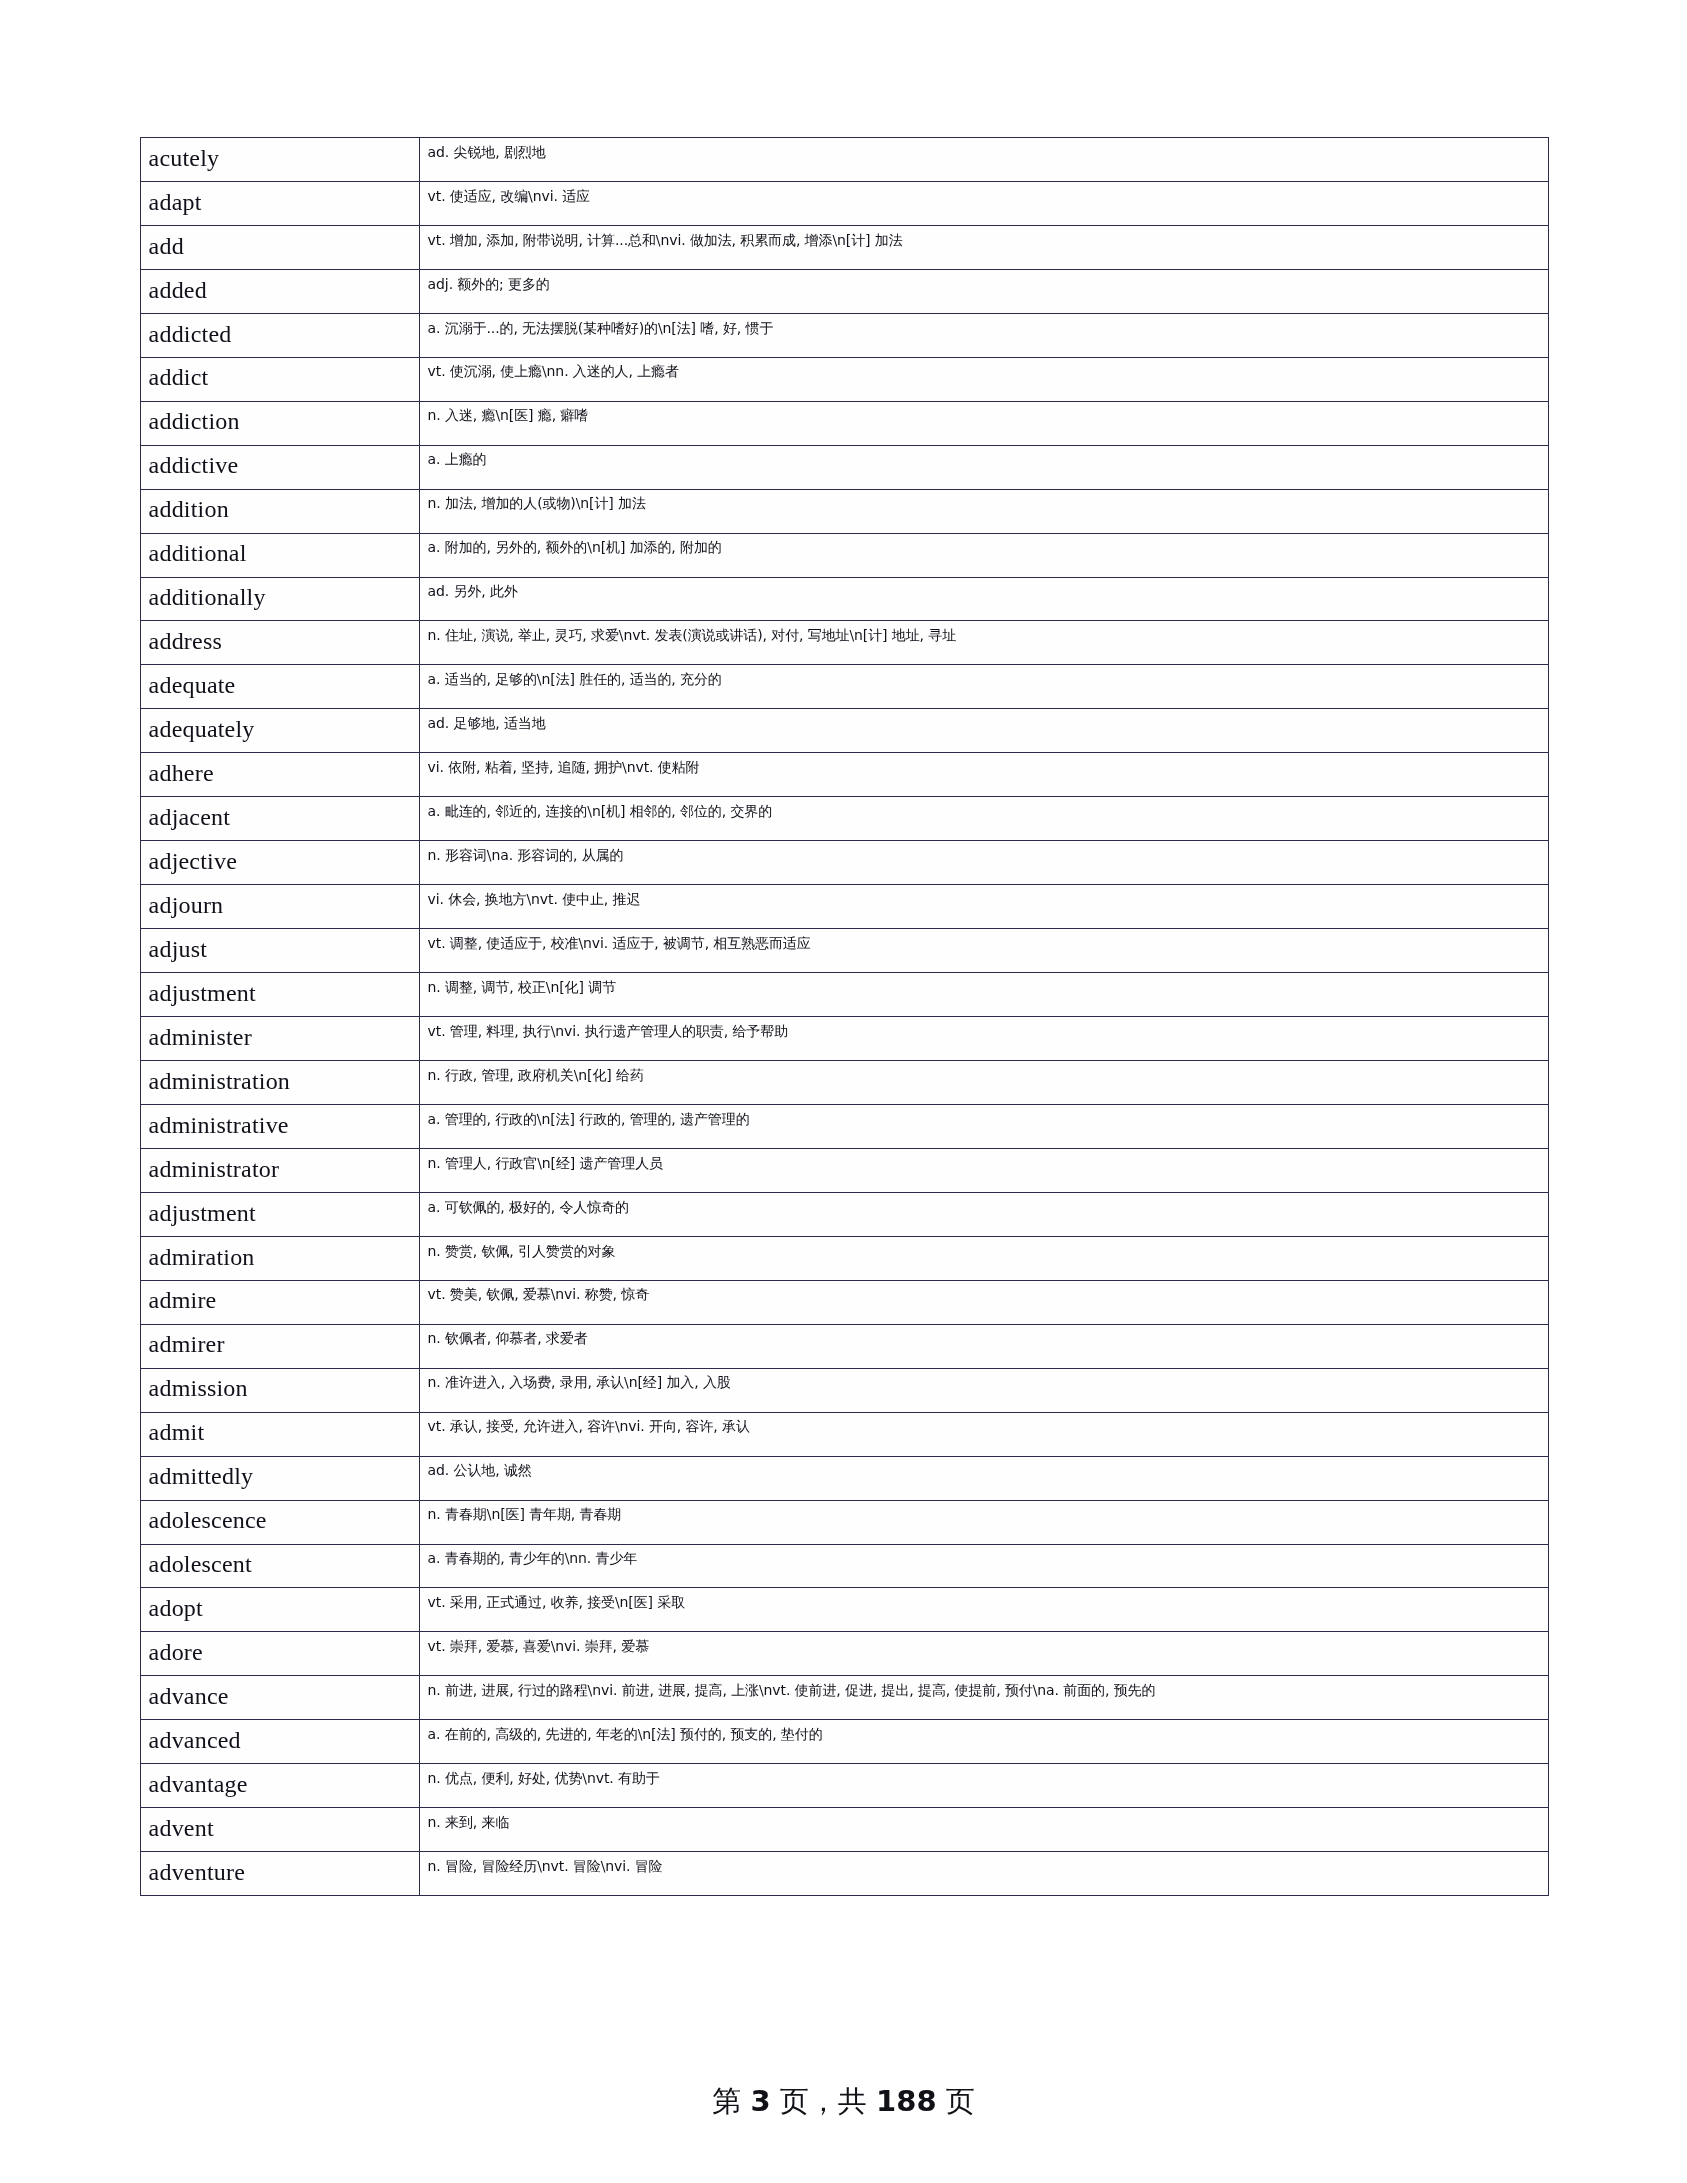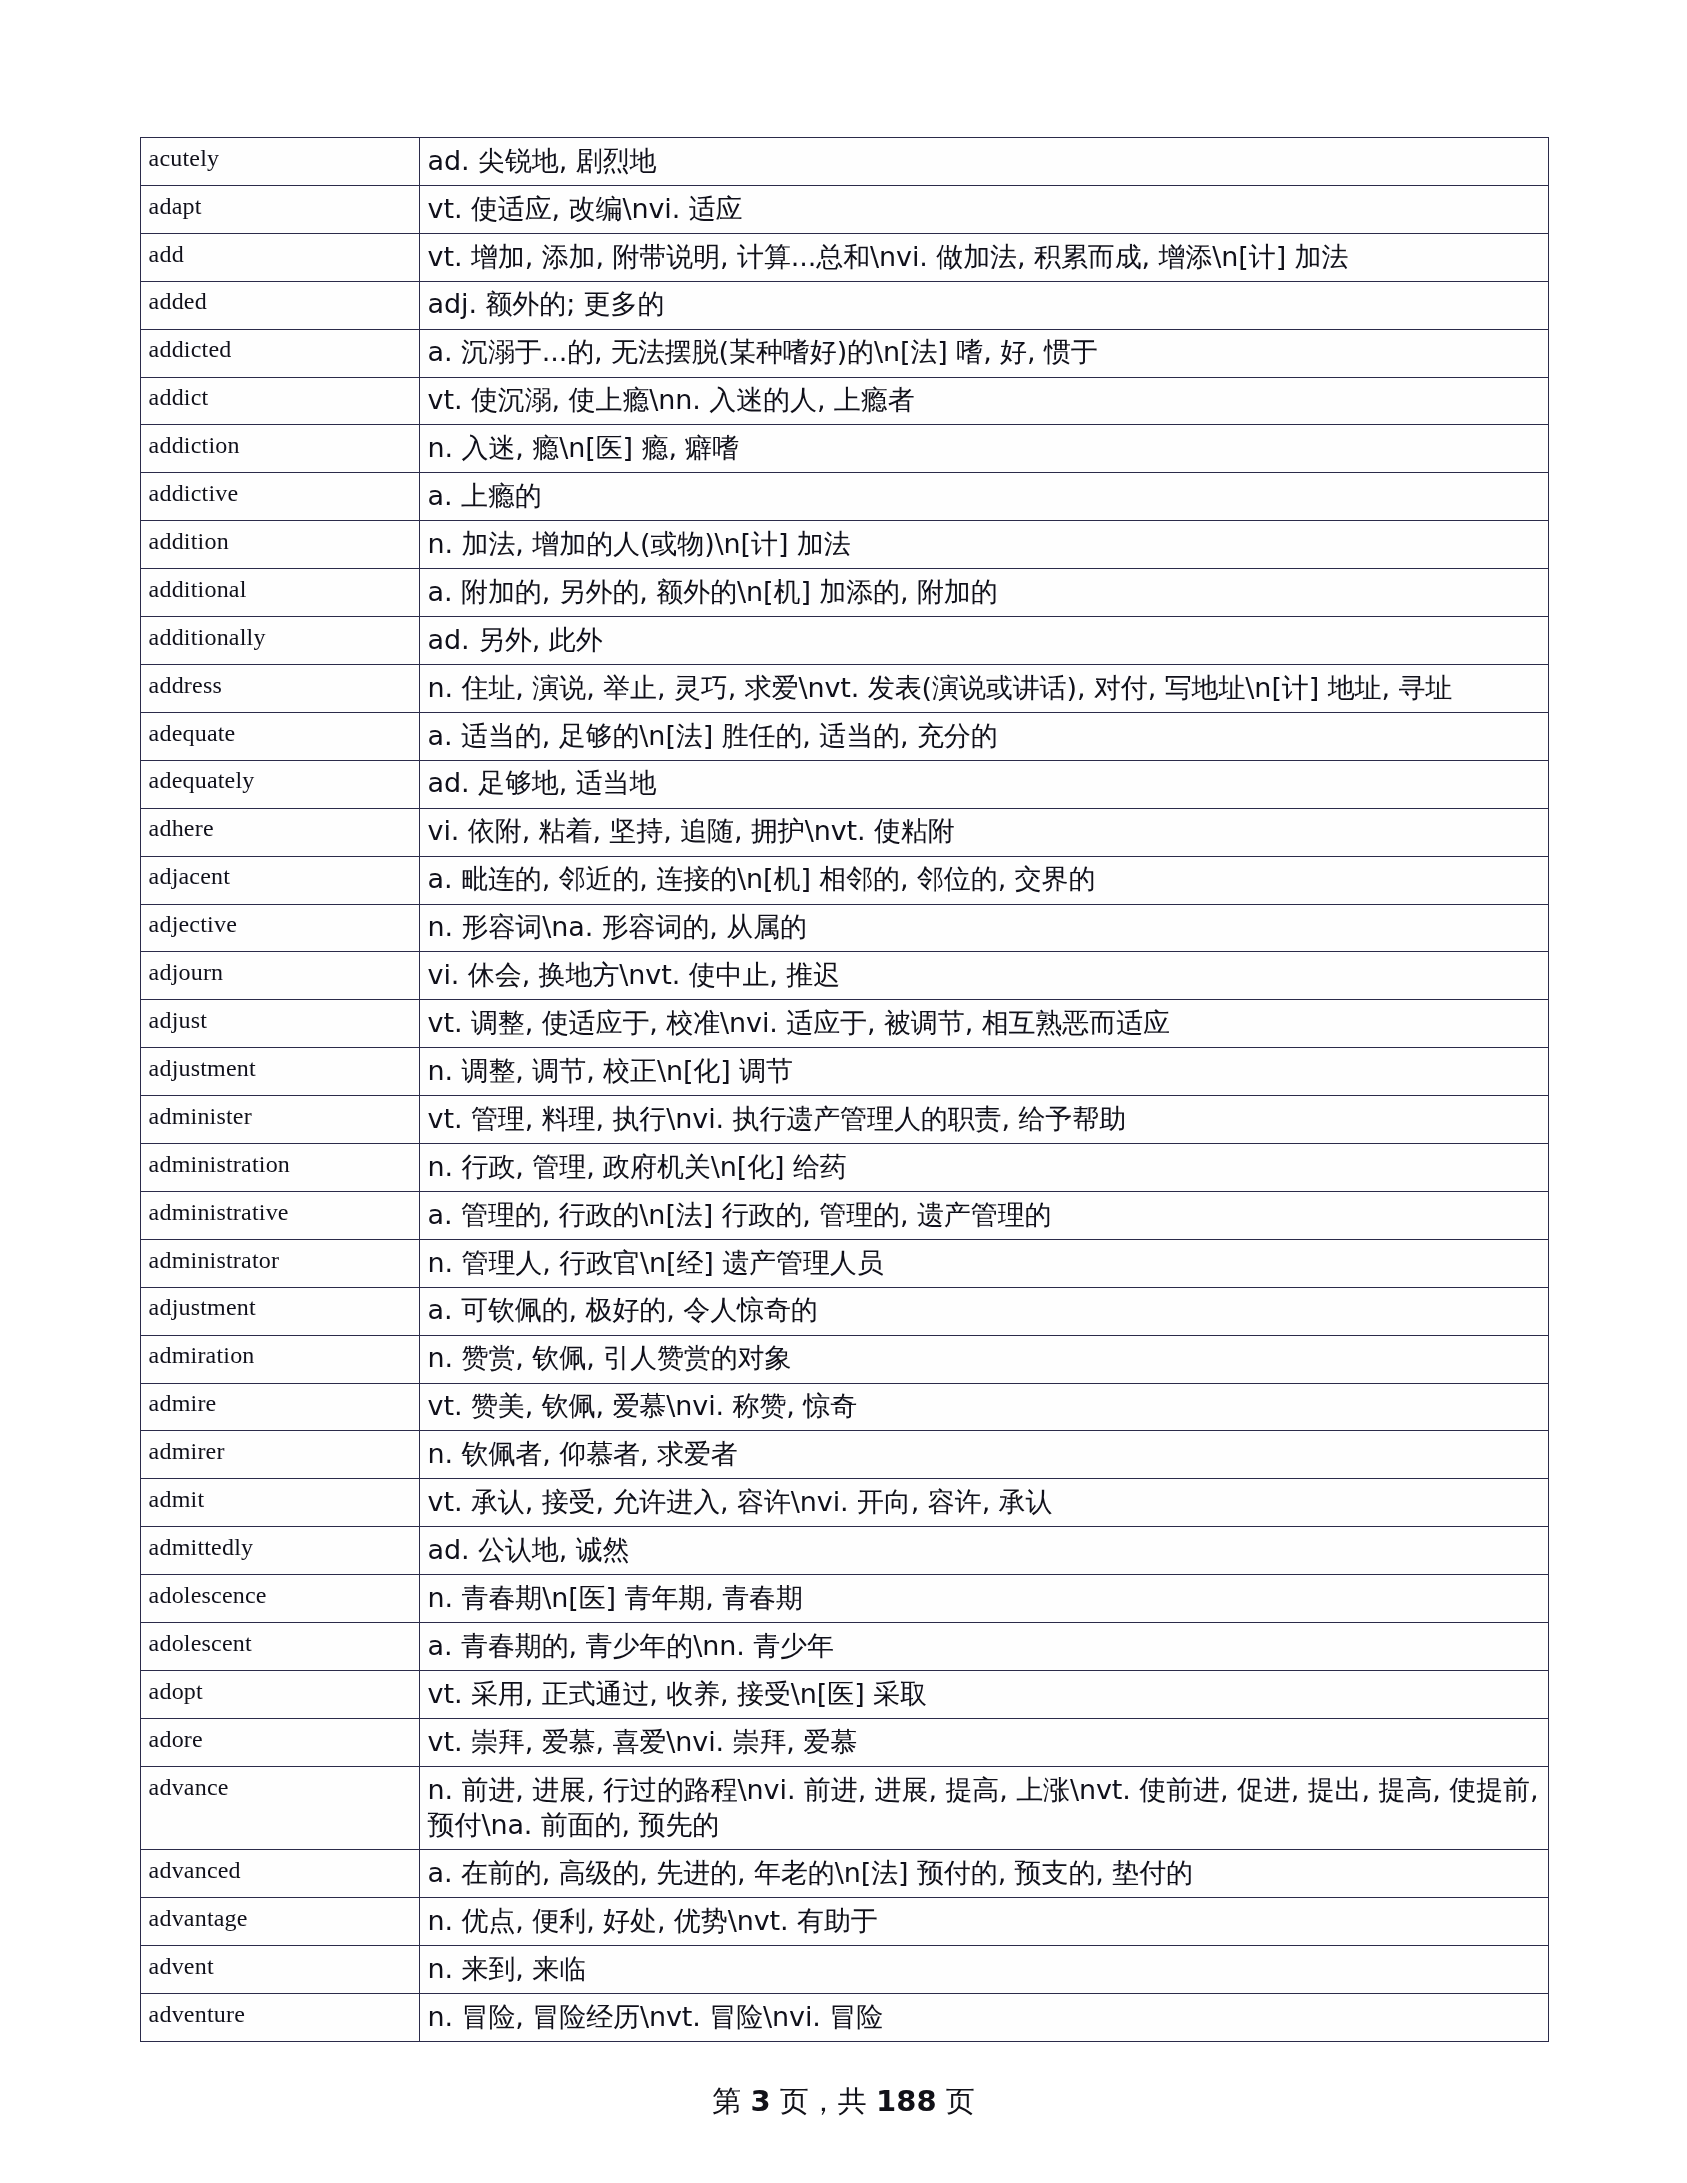--- a/index.html
+++ b/index.html
@@ -45,21 +45,21 @@
   }
   td.term {
     font-family: "Liberation Serif", "DejaVu Serif", serif;
     font-size: 24px;
     letter-spacing: 0.2px;
     white-space: nowrap;
     padding-left: 10.4px;
   }
   td.def {
     font-family: "DejaVu Sans", "Liberation Sans", sans-serif;
-    font-size: 27px;
+    font-size: 14px;
     letter-spacing: -0.1px;
     padding-left: 10.4px;
     word-break: break-word;
   }
   .footer {
     position: absolute;
     left: 0;
     top: 2082px;
     width: 1687px;
     text-align: center;
@@ -187,20 +187,24 @@
           </tr>
           <tr>
             <td class="term">admire</td>
             <td class="def">vt. 赞美, 钦佩, 爱慕\nvi. 称赞, 惊奇</td>
           </tr>
           <tr>
             <td class="term">admirer</td>
             <td class="def">n. 钦佩者, 仰慕者, 求爱者</td>
           </tr>
           <tr>
+            <td class="term">admission</td>
+            <td class="def">n. 准许进入, 入场费, 录用, 承认\n[经] 加入, 入股</td>
+          </tr>
+          <tr>
             <td class="term">admit</td>
             <td class="def">vt. 承认, 接受, 允许进入, 容许\nvi. 开向, 容许, 承认</td>
           </tr>
           <tr>
             <td class="term">admittedly</td>
             <td class="def">ad. 公认地, 诚然</td>
           </tr>
           <tr>
             <td class="term">adolescence</td>
             <td class="def">n. 青春期\n[医] 青年期, 青春期</td>

